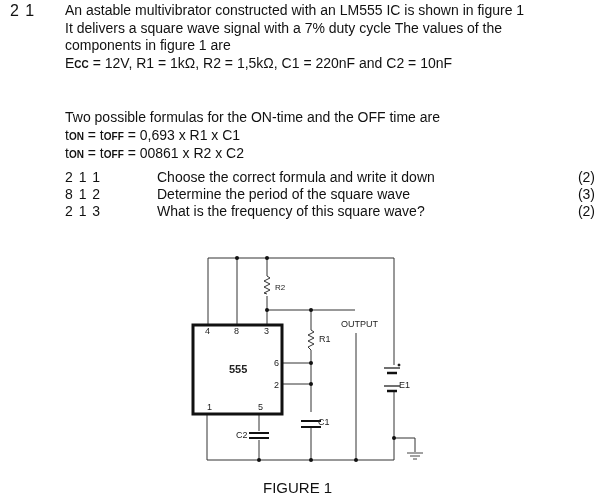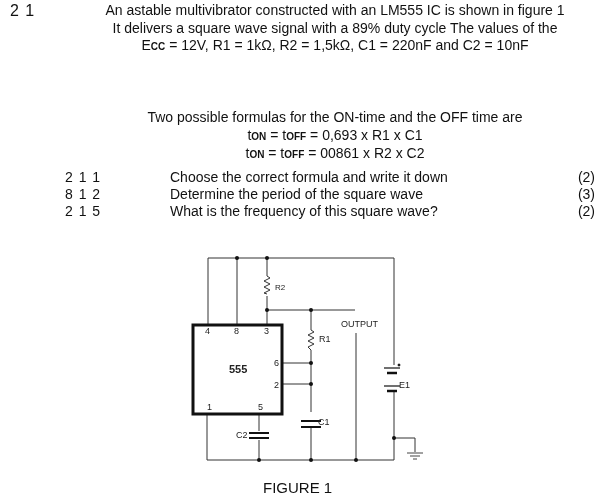--- a/index.html
+++ b/index.html
@@ -1,41 +1,42 @@
 <!DOCTYPE html>
 <html><head>
   <meta charset="utf-8">
   <style>
     html, body { margin: 0; padding: 0; background: #ffffff; }
     body {
       width: 616px; height: 501px; position: relative; overflow: hidden;
       font-family: "Liberation Sans", sans-serif; color: #111; font-size: 14px;
     }
     .qnum { position: absolute; left: 10px; top: 2px; font-size: 16px; letter-spacing: 1px; }
-    .para { position: absolute; left: 65px; width: 540px; line-height: 17.5px; font-size: 14px; text-align: center; }
+    .para { position: absolute; left: 65px; width: 540px; line-height: 17.5px; font-size: 14px; }
     .p1 { top: 2px; }
     .p2 { top: 109px; }
     .sub { font-size: 10px; font-weight: bold; }
     .subq { position: absolute; left: 65px; width: 530px; top: 169px; line-height: 17px; }
-    .subq-row { display: flex; height: 17px; }
+    .subq-row { display: flex; height: 17px; gap: 35px; }
     .subq-num { width: 57px; letter-spacing: 1px; }
-    .subq-text { flex: 1; margin-left: 48px; }
+    .subq-text { flex: 1; }
     .subq-marks { width: 30px; text-align: right; }
     .figure { position: absolute; left: 0; top: 0; width: 616px; height: 501px; pointer-events: none; }
     .fig-caption { position: absolute; left: 263px; top: 479px; font-size: 15px; }
     svg text { font-family: "Liberation Sans", sans-serif; }
   </style>
 </head>
 <body>
 
 <div class="qnum">2 1</div>
 
 <div class="para p1">
   <div>An astable multivibrator constructed with an LM555 IC is shown in figure 1</div>
-  <div>It delivers a square wave signal with a 89% duty cycle   The values of the</div>
+  <div>It delivers a square wave signal with a 7% duty cycle   The values of the</div>
+  <div>components in figure 1 are</div>
   <div><span>E</span><span class="sub">CC</span><span> = 12V, R1 = 1kΩ, R2 = 1,5kΩ, C1 = 220nF and C2 = 10nF</span></div>
 </div>
 
 <div class="para p2">
   <div>Two possible formulas for the ON-time and the OFF time are</div>
   <div><span>t</span><span class="sub">ON</span><span> = t</span><span class="sub">OFF</span><span> = 0,693 x R1  x C1</span></div>
   <div><span>t</span><span class="sub">ON</span><span> = t</span><span class="sub">OFF</span><span> = 00861 x R2  x C2</span></div>
 </div>
 
 <div class="subq">
@@ -43,21 +44,21 @@
     <span class="subq-num">2 1 1</span>
     <span class="subq-text">Choose the correct formula and write it down</span>
     <span class="subq-marks">(2)</span>
   </div>
   <div class="subq-row">
     <span class="subq-num">8 1 2</span>
     <span class="subq-text">Determine the period of the square wave</span>
     <span class="subq-marks">(3)</span>
   </div>
   <div class="subq-row">
-    <span class="subq-num">2 1 5</span>
+    <span class="subq-num">2 1 3</span>
     <span class="subq-text">What is the frequency of this square wave?</span>
     <span class="subq-marks">(2)</span>
   </div>
 </div>
 
 <svg class="figure" width="616" height="501" viewBox="0 0 616 501">
   <g stroke="#333" stroke-width="1" fill="none">
 
     <path d="M208 258 H394 V460"></path>
 

